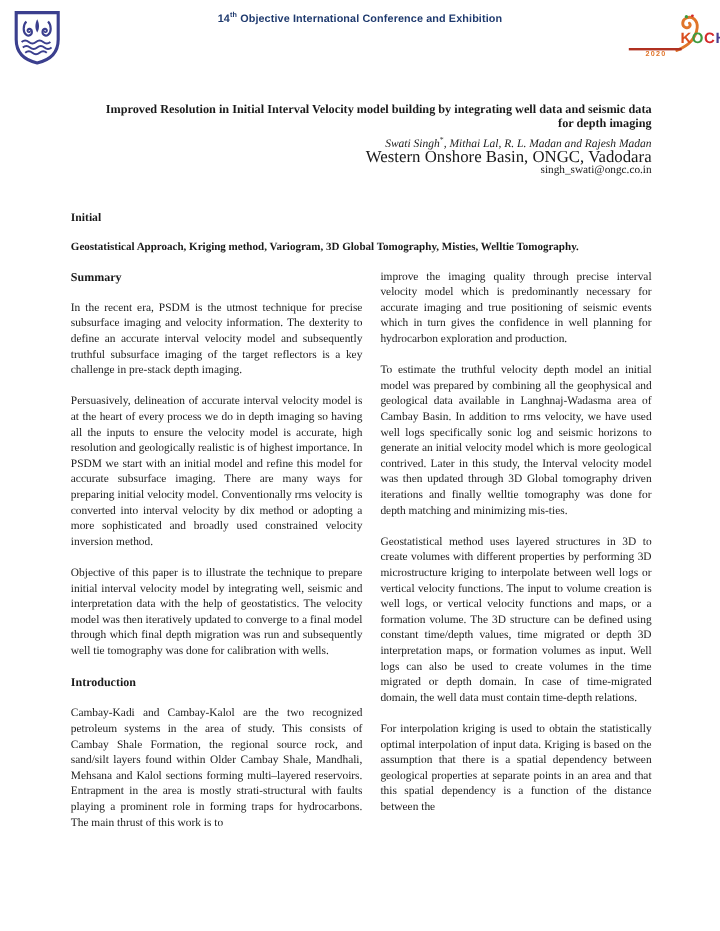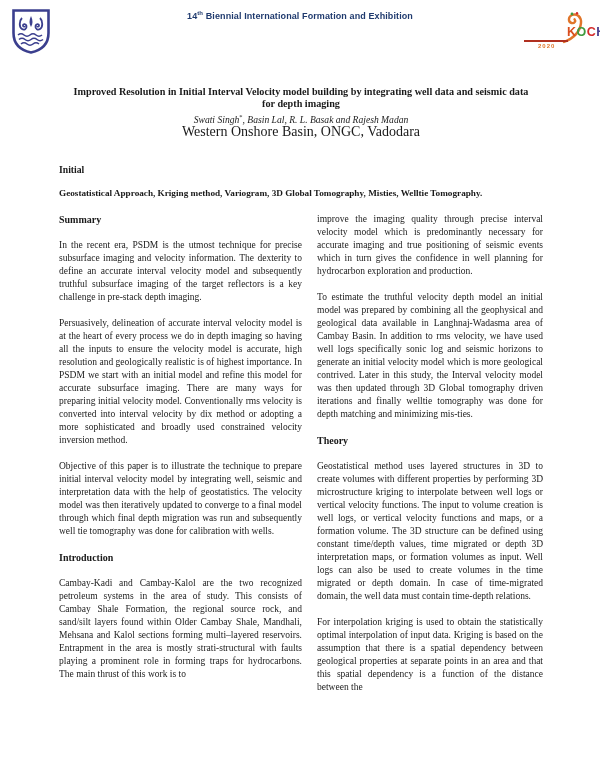--- a/index.html
+++ b/index.html
@@ -17,41 +17,41 @@
   .kochi-letters{position:absolute;top:16px;left:0;font-family:"Liberation Sans", sans-serif;
     font-weight:bold;font-size:12.5px;letter-spacing:.5px;line-height:12px;padding-left:43px;}
   .kochi-underline{position:absolute;top:30px;left:0;width:44px;height:2px;background:#b03020;}
   .kochi-year{position:absolute;top:33px;left:14px;font-family:"Liberation Sans", sans-serif;
     font-weight:bold;font-size:6px;color:#e0752a;letter-spacing:1px;}
   .kochi-swirl{position:absolute;top:0;right:0;width:26px;height:34px;}
 
   
   .doc{position:absolute;left:59px;top:86px;width:484px;}
 
-  .title-block{text-align:center;}
+  .title-block{text-align:right;}
   .doc-title{font-weight:bold;font-size:10.2px;line-height:12px;}
   .doc-authors{font-style:italic;font-size:9.6px;line-height:11.5px;margin-top:1px;}
   .doc-authors sup{font-size:6.5px;font-style:normal;}
   .doc-affil{font-size:14px;line-height:11.5px;}
   .doc-email{font-size:9.4px;line-height:11.5px;}
 
   .kw-heading{font-weight:bold;font-size:9.7px;margin-top:27px;}
   .kw-text{font-size:9.2px;margin-top:13px;white-space:nowrap;font-weight:bold;}
 
   .columns{display:flex;margin-top:15px;}
   .col-left{width:243px;margin-right:15px;}
   .col-right{width:226px;}
   .col p{font-size:9.5px;line-height:13px;text-align:justify;margin:0 0 13px 0;}
   .col h3{font-size:10px;font-weight:bold;margin:0 0 13px 0;line-height:13px;}
 </style>
 </head>
 <body>
 
 <div class="conf-header" style="color: rgb(31, 58, 110);">
-  <span>14</span><sup>th</sup><span> Biennial International Formation and Exhibition</span>
+  <span>14</span><sup>th</sup><span> Objective International Conference and Exhibition</span>
 </div>
 
 <div class="shield-logo">
   <svg width="40" height="47" viewBox="0 0 40 47">
     <path d="M2.5,2.5 H37.5 V25 C37.5,37 29,42.5 20,44.5 C11,42.5 2.5,37 2.5,25 Z" fill="#ffffff" stroke="#3b3f8e" stroke-width="2.6"></path>
     <path d="M11,10 C8,13 8,19 11,21 C13,22.5 16,21 15.5,18 C15,15.5 12,15.5 12,17.5 C12,19 14,19 13.5,17.8" fill="none" stroke="#3b3f8e" stroke-width="1.8"></path>
     <path d="M20,8 C18,12 18,16 20,19 C22,16 22,12 20,8 Z" fill="#3b3f8e"></path>
     <path d="M29,10 C32,13 32,19 29,21 C27,22.5 24,21 24.5,18 C25,15.5 28,15.5 28,17.5 C28,19 26,19 26.5,17.8" fill="none" stroke="#3b3f8e" stroke-width="1.8"></path>
     <path d="M7,27 q3,-2.5 6,0 q3,2.5 6,0 q3,-2.5 6,0 q3,2.5 6,0" fill="none" stroke="#3b3f8e" stroke-width="1.6"></path>
     <path d="M8,31.5 q3,-2.5 6,0 q3,2.5 6,0 q3,-2.5 6,0 q3,2.5 6,0" fill="none" stroke="#3b3f8e" stroke-width="1.6"></path>
@@ -71,39 +71,39 @@
   <div class="kochi-underline"></div>
   <div class="kochi-year">2020</div>
 </div>
 
 <div class="doc">
 
   <div class="title-block">
     <div class="doc-title">Improved Resolution in Initial Interval Velocity model building by integrating well data and seismic data</div>
     <div class="doc-title">for depth imaging</div>
     <div class="doc-authors">
-      <span>Swati Singh</span><sup>*</sup><span>, Basin Lal, R. L. Basak and Rajesh Madan</span>
+      <span>Swati Singh</span><sup>*</sup><span>, Mithai Lal, R. L. Madan and Rajesh Madan</span>
     </div>
     <div class="doc-affil">Western Onshore Basin, ONGC, Vadodara</div>
+    <div class="doc-email">singh_swati@ongc.co.in</div>
   </div>
 
   <div class="kw-heading">Initial</div>
   <div class="kw-text">Geostatistical Approach, Kriging method, Variogram, 3D Global Tomography, Misties, Welltie Tomography.</div>
 
   <div class="columns">
     <div class="col col-left">
       <h3>Summary</h3>
       <p>In the recent era, PSDM is the utmost technique for precise subsurface imaging and velocity information. The dexterity to define an accurate interval velocity model and subsequently truthful subsurface imaging of the target reflectors is a key challenge in pre-stack depth imaging.</p>
       <p>Persuasively, delineation of accurate interval velocity model is at the heart of every process we do in depth imaging so having all the inputs to ensure the velocity model is accurate, high resolution and geologically realistic is of highest importance. In PSDM we start with an initial model and refine this model for accurate subsurface imaging. There are many ways for preparing initial velocity model. Conventionally rms velocity is converted into interval velocity by dix method or adopting a more sophisticated and broadly used constrained velocity inversion method.</p>
       <p>Objective of this paper is to illustrate the technique to prepare initial interval velocity model by integrating well, seismic and interpretation data with the help of geostatistics. The velocity model was then iteratively updated to converge to a final model through which final depth migration was run and subsequently well tie tomography was done for calibration with wells.</p>
       <h3>Introduction</h3>
       <p>Cambay-Kadi and Cambay-Kalol are the two recognized petroleum systems in the area of study. This consists of Cambay Shale Formation, the regional source rock, and sand/silt layers found within Older Cambay Shale, Mandhali, Mehsana and Kalol sections forming multi–layered reservoirs. Entrapment in the area is mostly strati-structural with faults playing a prominent role in forming traps for hydrocarbons. The main thrust of this work is to</p>
     </div>
     <div class="col col-right">
       <p>improve the imaging quality through precise interval velocity model which is predominantly necessary for accurate imaging and true positioning of seismic events which in turn gives the confidence in well planning for hydrocarbon exploration and production.</p>
       <p>To estimate the truthful velocity depth model an initial model was prepared by combining all the geophysical and geological data available in Langhnaj-Wadasma area of Cambay Basin. In addition to rms velocity, we have used well logs specifically sonic log and seismic horizons to generate an initial velocity model which is more geological contrived. Later in this study, the Interval velocity model was then updated through 3D Global tomography driven iterations and finally welltie tomography was done for depth matching and minimizing mis-ties.</p>
-      <h3>Theory</h3>
       <p>Geostatistical method uses layered structures in 3D to create volumes with different properties by performing 3D microstructure kriging to interpolate between well logs or vertical velocity functions. The input to volume creation is well logs, or vertical velocity functions and maps, or a formation volume. The 3D structure can be defined using constant time/depth values, time migrated or depth 3D interpretation maps, or formation volumes as input. Well logs can also be used to create volumes in the time migrated or depth domain. In case of time-migrated domain, the well data must contain time-depth relations.</p>
       <p>For interpolation kriging is used to obtain the statistically optimal interpolation of input data. Kriging is based on the assumption that there is a spatial dependency between geological properties at separate points in an area and that this spatial dependency is a function of the distance between the</p>
     </div>
   </div>
 
 </div>
 
 </body></html>

